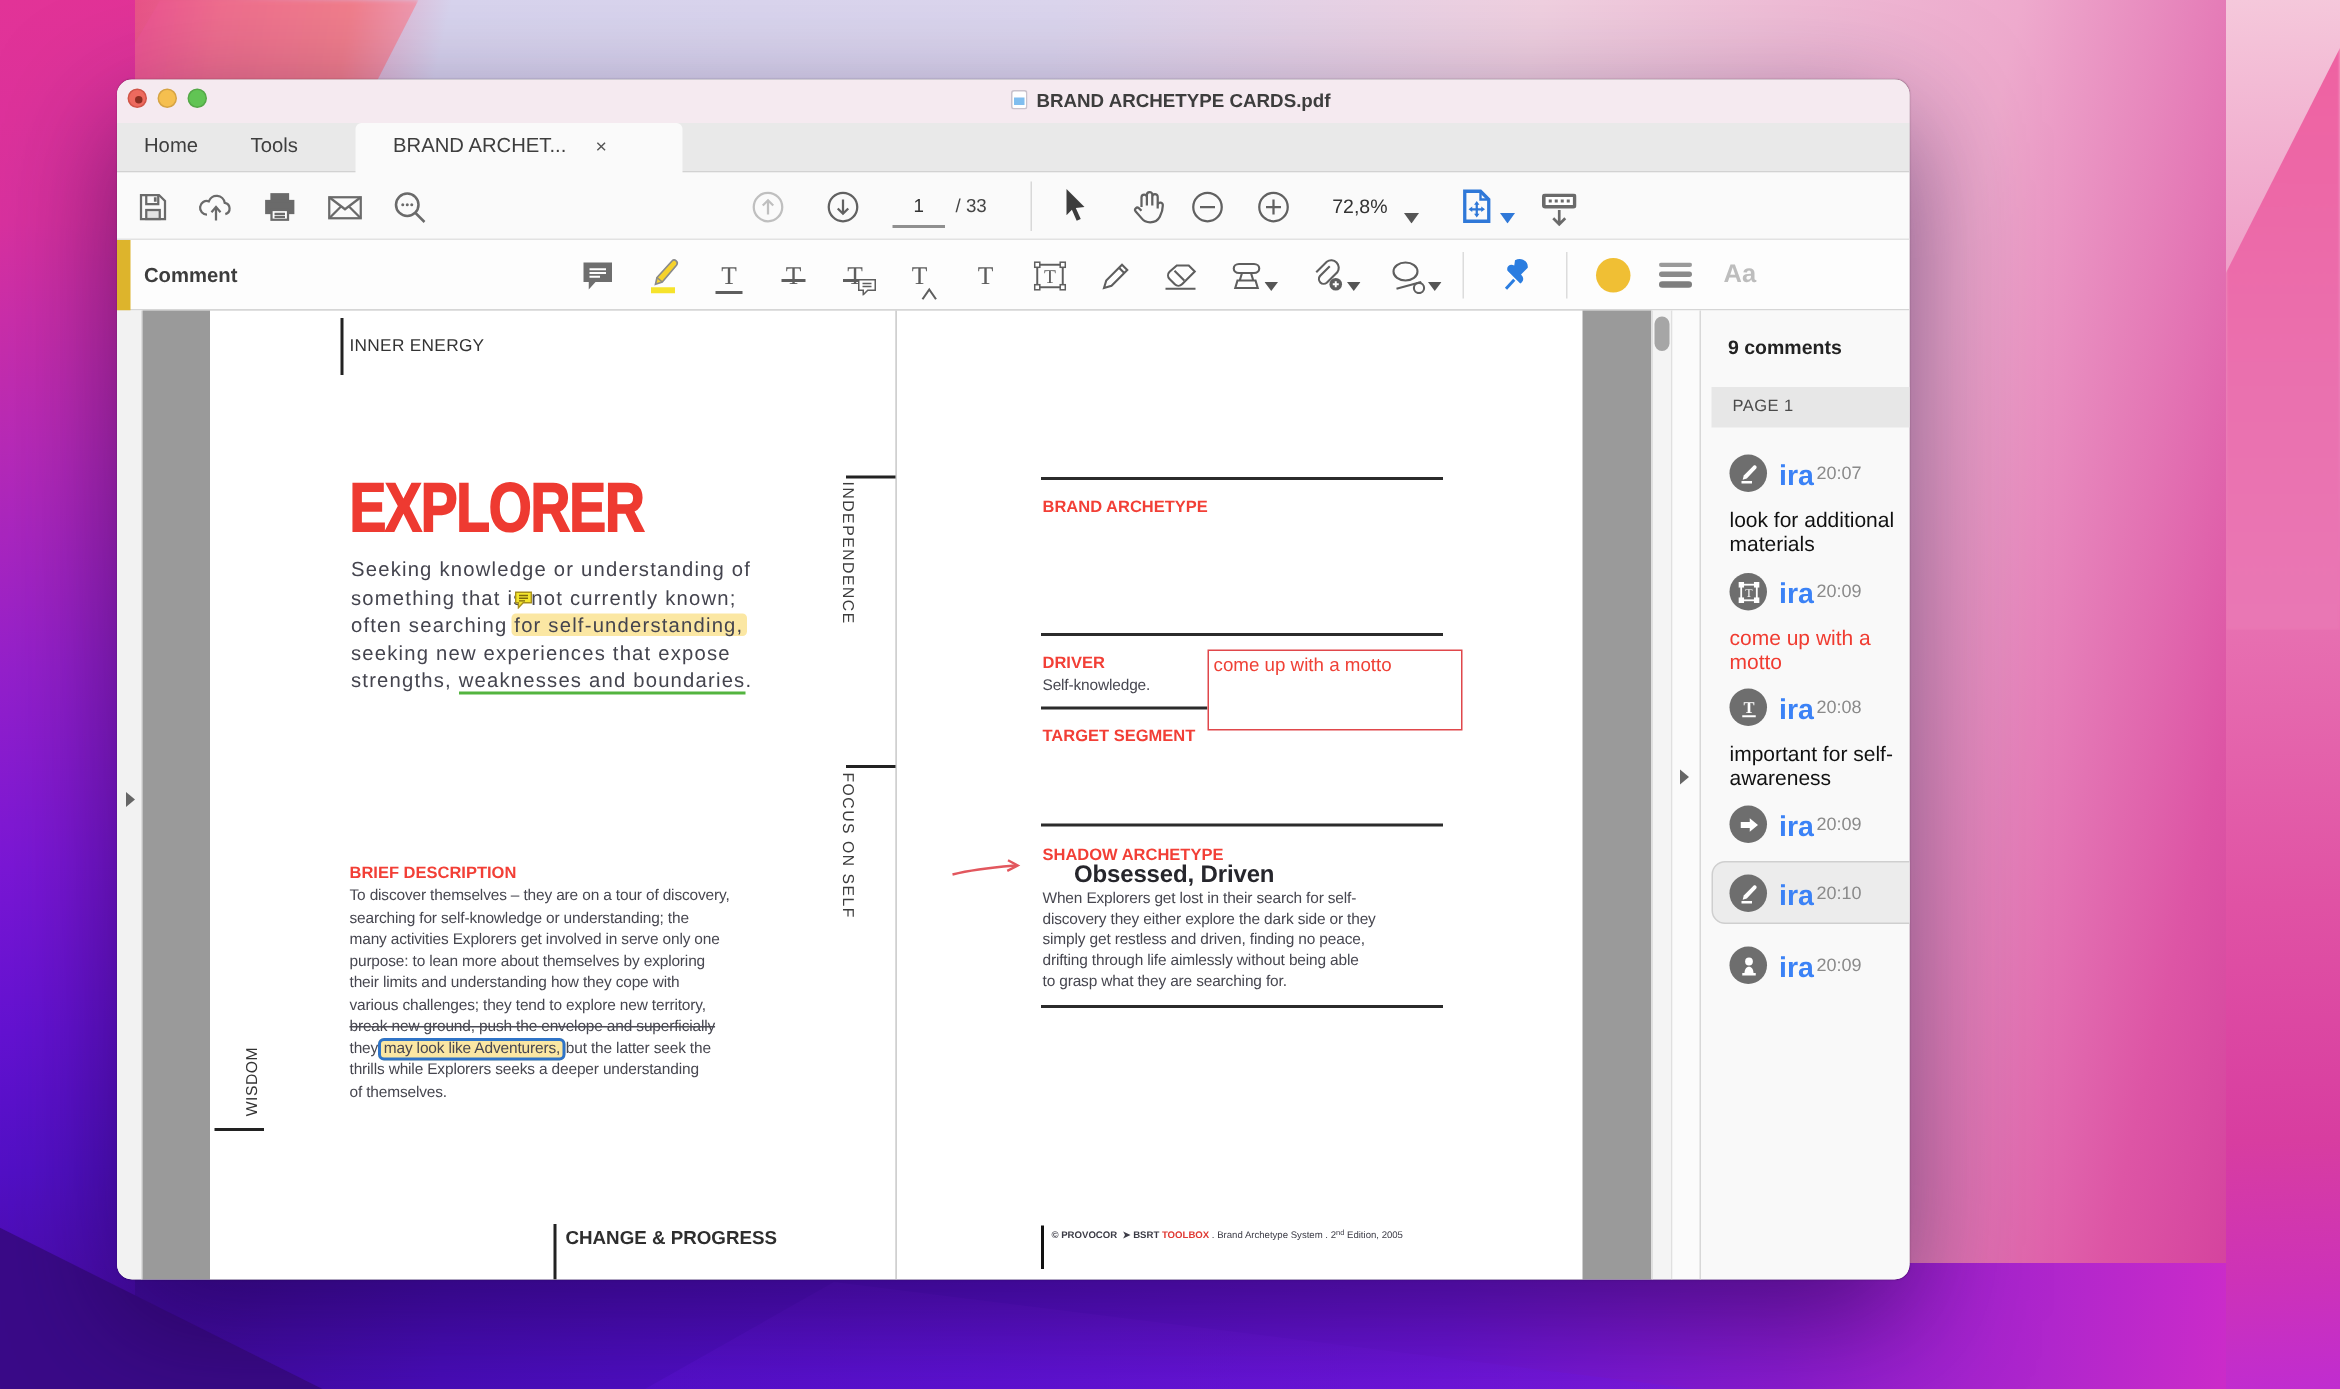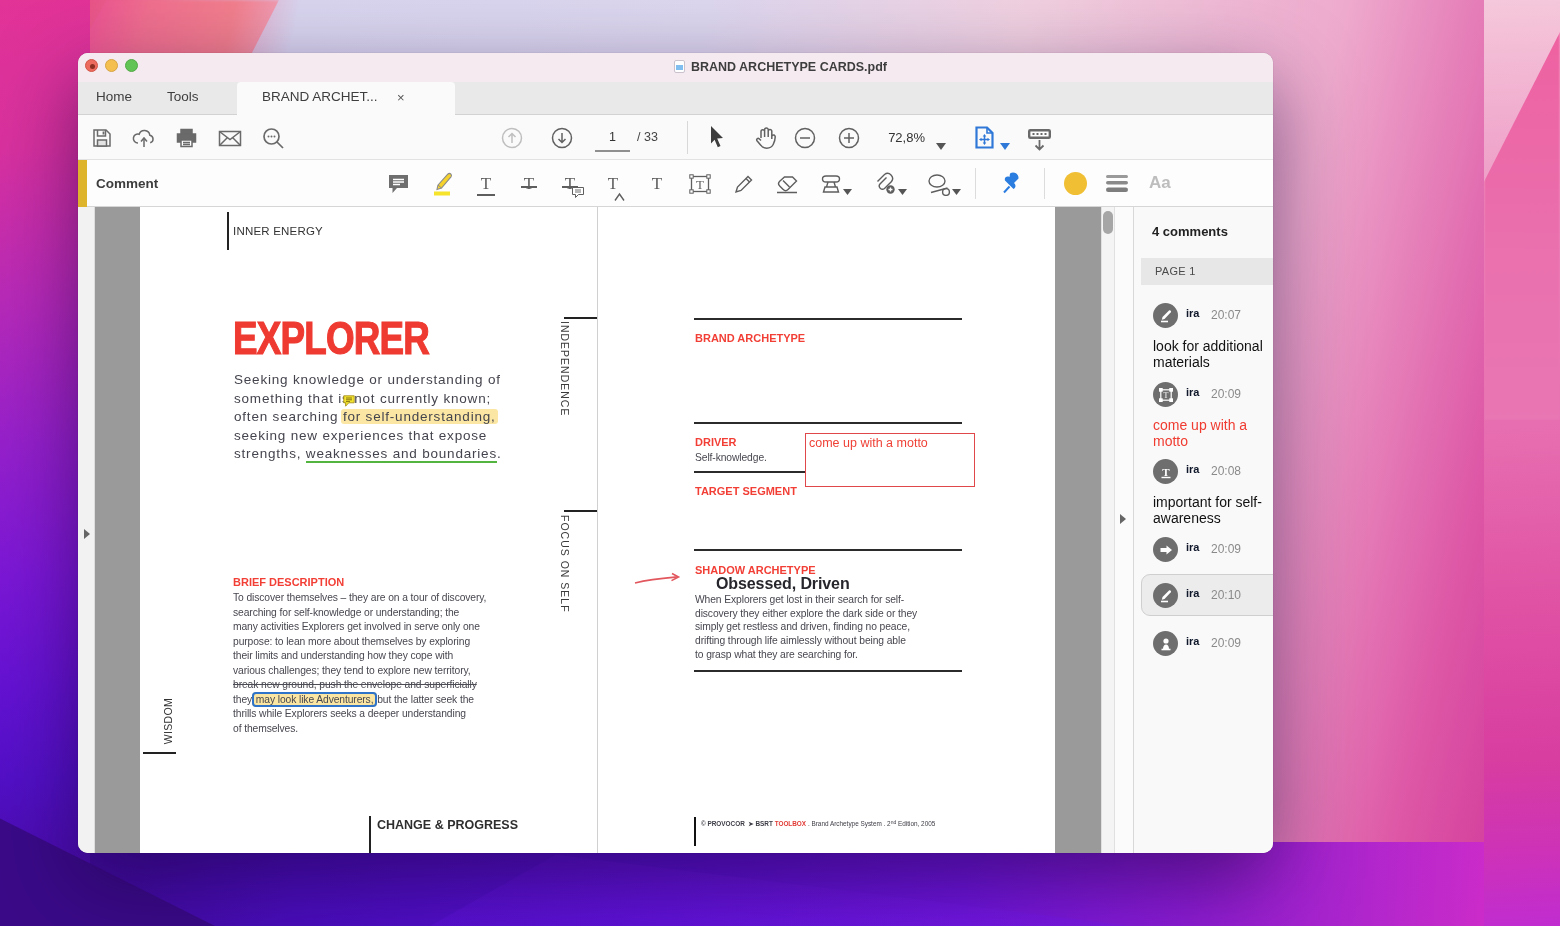--- a/index.html
+++ b/index.html
@@ -33,21 +33,21 @@
 #sthumb{left:1025px;top:158px;width:10px;height:23px;border-radius:5px;background:#a6a6a6;}
 #gutter{left:1037px;top:154px;width:19px;height:646px;background:#fbfbfb;border-right:1px solid #d8d8d8;box-sizing:border-box;}
 #cpanel{left:1056px;top:154px;width:304px;height:646px;background:#f9f9f9;}
 #rside{left:1360px;top:154px;width:45px;height:646px;background:#f7f7f7;border-left:1px solid #e2e2e2;box-sizing:border-box;}
 .h2r{font-size:11px;font-weight:bold;color:#f23f36;letter-spacing:0;}
 .body10{font-size:10.3px;line-height:14.55px;color:#474750;letter-spacing:-0.1px;}
 .rule{background:#2b2b2b;height:2px;}
 .vtext{writing-mode:vertical-rl;font-size:10.5px;color:#3c3c3c;letter-spacing:1px;}
 
 .avatar{width:25px;height:25px;border-radius:50%;background:#6e6e6e;display:flex;align-items:center;justify-content:center;}
-.cname{font-size:11px;font-weight:bold;color:#0f172a;}
+.cname{font-size:19px;font-weight:bold;color:#3b82f6;}
 .ctime{font-size:12px;color:#8a8a8a;}
 .ctext{font-size:14px;color:#111;}
 </style></head>
 <body>
 <div class="a" id="wall"></div>
 <div class="a" id="wallL"></div>
 <div class="a" id="wallR"></div>
 <div class="a" id="wallRtri"></div>
 <div class="a" id="wallTL"></div>
 <div class="a" id="wallB"></div>
@@ -381,21 +381,21 @@
     to grasp what they are searching for.
   </div>
   <div class="a rule" style="left:616px;top:617px;width:268px;"></div>
   <div class="a" style="left:555px;top:518px;width:50px;height:20px;">
     <svg width="50" height="20" viewBox="0 0 50 20">
         <path d="M2 12 C 18 8, 32 7, 44 6" fill="none" stroke="#e2575e" stroke-width="1.6"></path>
         <path d="M39 2.5 L45.5 6 L38.5 9.6" fill="none" stroke="#e2575e" stroke-width="1.6"></path>
       </svg>
   </div>
 
-  <div class="a" style="left:1074px;top:171px;font-size:13px;font-weight:bold;color:#222;">4 comments</div>
+  <div class="a" style="left:1074px;top:171px;font-size:13px;font-weight:bold;color:#222;">9 comments</div>
   <div class="a" style="left:1236px;top:169px;">
     <svg width="19" height="19" viewBox="0 0 19 19" fill="none" stroke="#555" stroke-width="1.6">
         <circle cx="8" cy="8" r="6"></circle>
         <path d="M12.5 12.5 18 18"></path>
       </svg>
   </div>
   <div class="a" style="left:1269px;top:169px;">
     <svg width="17" height="19" viewBox="0 0 17 19">
         <text x="0" y="8" font-size="8.5" font-weight="bold" fill="#555">A</text>
         <text x="0" y="18" font-size="8.5" font-weight="bold" fill="#555">Z</text>

